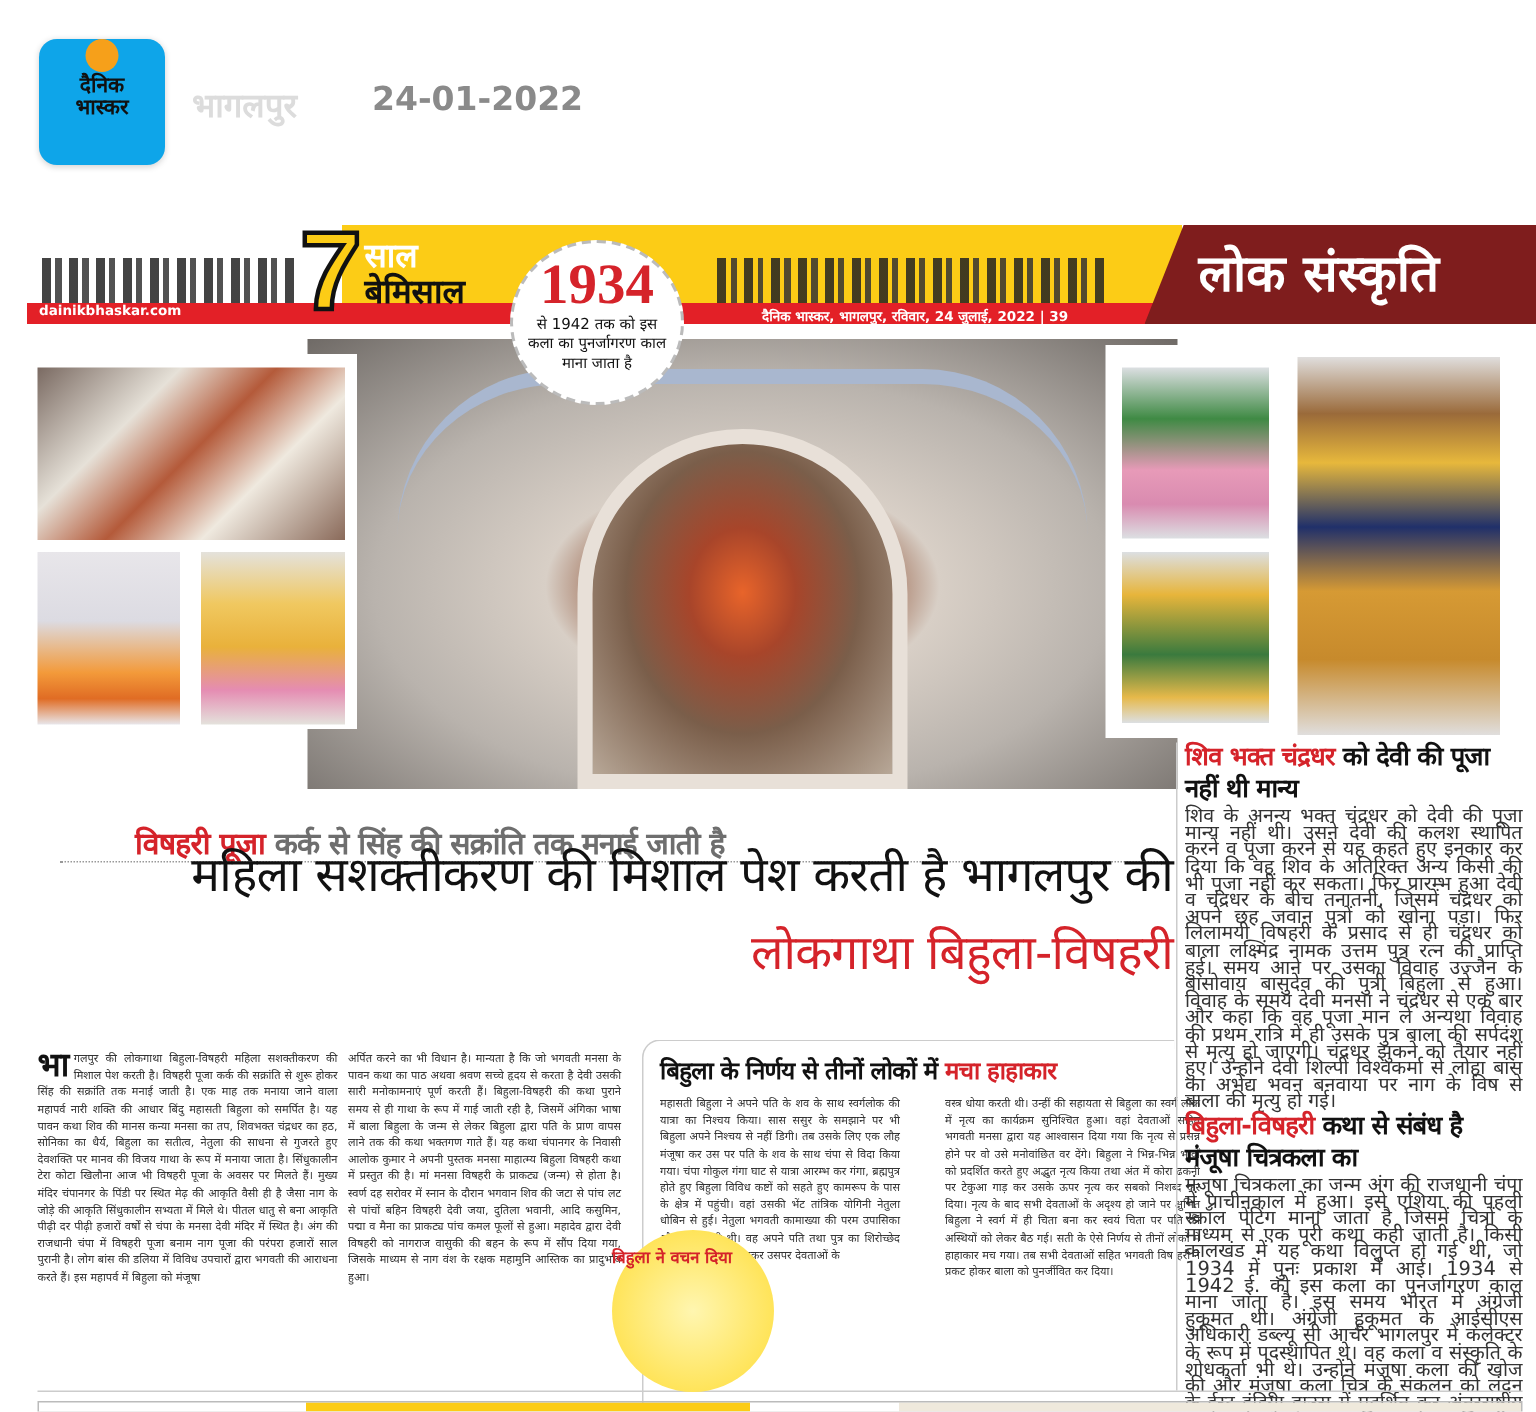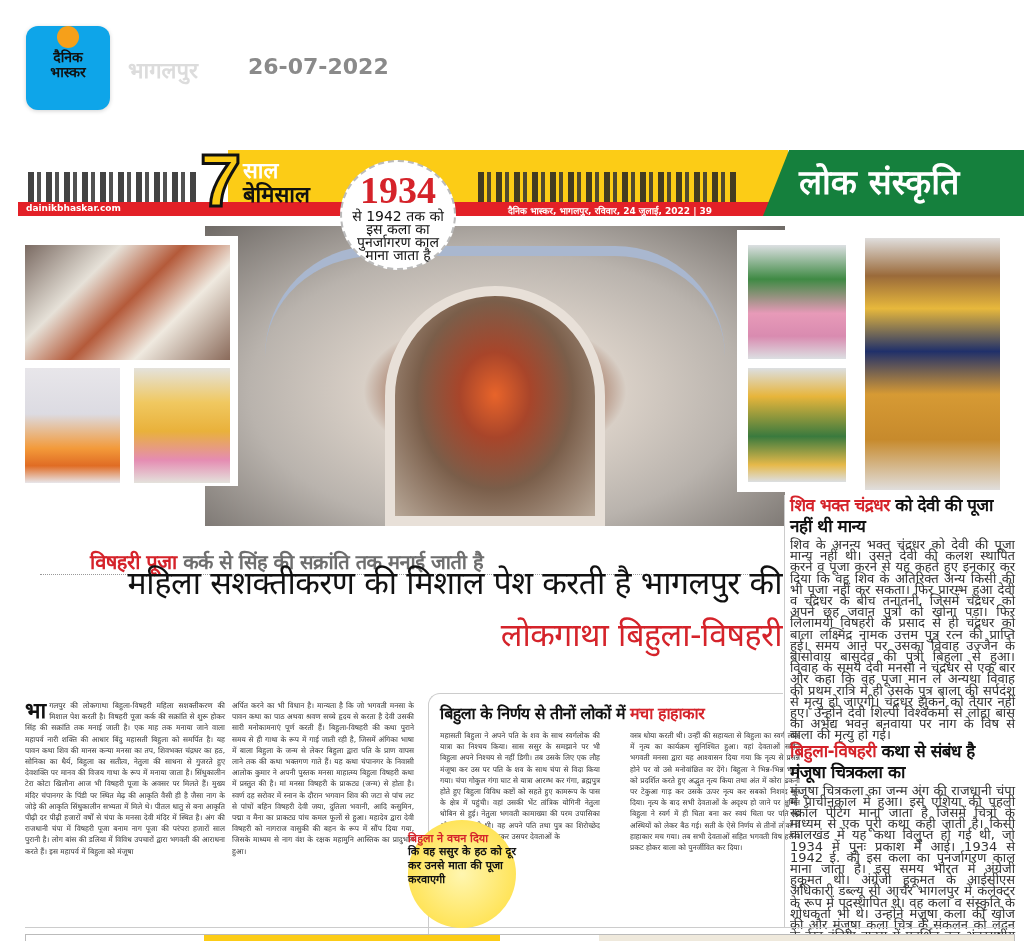--- a/index.html
+++ b/index.html
@@ -13,26 +13,26 @@
 
   .page { position: absolute; left: 0; top: 140px; width: 1024px; height: 801px; background: #fff; overflow: hidden; }
   .banner { position: absolute; left: 18px; top: 10px; width: 1006px; height: 70px; }
   .banner .yellow { position: absolute; left: 210px; top: 0; width: 560px; height: 66px; background: #fccc16; }
   .banner .redstrip { position: absolute; left: 0; top: 52px; width: 770px; height: 14px; background: #e32027; }
   .banner .site { position: absolute; left: 8px; top: 53px; font-size: 9px; color: #fff; font-weight: bold; }
   .banner .seven { position: absolute; left: 182px; top: -6px; font-size: 74px; font-weight: bold; color: #fccc16; -webkit-text-stroke: 3px #111; line-height: 74px; font-family: "Liberation Sans", sans-serif; }
   .banner .saal { position: absolute; left: 225px; top: 4px; font-size: 22px; color: #fff; font-weight: bold; }
   .banner .bemisal { position: absolute; left: 225px; top: 28px; font-size: 22px; color: #111; font-weight: bold; }
   .banner .paperline { position: absolute; left: 490px; top: 54px; font-size: 9px; color: #fff; font-weight: bold; white-space: nowrap; }
-  .banner .section { position: absolute; left: 745px; top: 0; width: 261px; height: 66px; background: #15803d; clip-path: polygon(10% 0, 100% 0, 100% 100%, 0 100%); }
+  .banner .section { position: absolute; left: 745px; top: 0; width: 261px; height: 66px; background: #7f1d1d; clip-path: polygon(10% 0, 100% 0, 100% 100%, 0 100%); }
   .banner .section span { position: absolute; left: 36px; top: 8px; font-size: 34px; color: #fff; font-weight: bold; white-space: nowrap; }
   .skyline { position: absolute; top: 22px; height: 30px; background: repeating-linear-gradient(90deg, #222 0 6px, transparent 6px 9px, #333 9px 13px, transparent 13px 18px); opacity: 0.85; }
   .badge { position: absolute; left: 340px; top: 20px; width: 116px; height: 110px; border-radius: 50%; background: #fff; border: 2px dashed #bbb; text-align: center; z-index: 5; }
   .badge .year { font-family: "Liberation Serif", serif; font-size: 38px; font-weight: bold; color: #d5232a; margin-top: 8px; line-height: 40px; }
-  .badge .cap { font-size: 14px; color: #111; line-height: 13px; padding: 0 6px; }
+  .badge .cap { font-size: 10px; color: #111; line-height: 13px; padding: 0 6px; }
 
   .photo { position: absolute; border: 0; }
   .main-photo { left: 205px; top: 86px; width: 580px; height: 300px; background: radial-gradient(ellipse at 50% 55%, #c7683a 0%, #8a4a2d 18%, #d8cfc6 32%, #b9b3ad 60%, #6f6a66 100%); }
   .main-photo .arch { position: absolute; left: 180px; top: 60px; width: 220px; height: 240px; border-radius: 110px 110px 0 0; border: 10px solid #e8e0d8; background: radial-gradient(ellipse at 50% 45%, #e8642a 0%, #a8452a 25%, #7a5e4a 55%, #b8a898 100%); }
   .main-photo .canopy { position: absolute; left: 60px; top: 20px; width: 460px; height: 110px; border-radius: 230px 230px 0 0; border-top: 10px solid #a9b7cf; }
   .left-panel { position: absolute; left: 18px; top: 96px; width: 220px; height: 250px; background: #fff; }
   .p-flowers { position: absolute; left: 25px; top: 105px; width: 205px; height: 115px; background: linear-gradient(135deg, #7a6a62, #e6e1d8 30%, #b45a3a 50%, #efe9df 70%, #8a6a5a); }
   .p-devi1 { position: absolute; left: 25px; top: 228px; width: 95px; height: 115px; background: linear-gradient(180deg, #e8e6ea 0%, #dcdbe2 40%, #f39a3a 70%, #e06c24 85%, #e8e6ea 100%); }
   .p-devi2 { position: absolute; left: 134px; top: 228px; width: 96px; height: 115px; background: linear-gradient(180deg, #e4e2dc 0%, #f0c860 30%, #e9b13b 55%, #e58cb2 80%, #e4e2dc 100%); }
   .right-panel { position: absolute; left: 737px; top: 90px; width: 270px; height: 262px; background: #fff; }
@@ -72,21 +72,21 @@
 </head>
 <body>
 
 <div class="topbar">
   <div class="logo">
     <div class="sun"></div>
     <div class="l1">दैनिक</div>
     <div class="l2">भास्कर</div>
   </div>
   <div class="city">भागलपुर</div>
-  <div class="date">26-07-2022</div>
+  <div class="date">24-01-2022</div>
 </div>
 
 <div class="page">
   <div class="banner">
     <div class="yellow"></div>
     <div class="redstrip"></div>
     <div class="skyline" style="left:10px;width:170px;"></div>
     <div class="skyline" style="left:460px;width:260px;"></div>
     <div class="site">dainikbhaskar.com</div>
     <div class="seven">7</div>
@@ -133,21 +133,20 @@
 
   <div class="subbox"></div>
   <div class="subhead">
     <span>बिहुला के निर्णय से तीनों लोकों में </span><span class="red">मचा हाहाकार</span>
   </div>
   <div class="col col3">महासती बिहुला ने अपने पति के शव के साथ स्वर्गलोक की यात्रा का निश्चय किया। सास ससुर के समझाने पर भी बिहुला अपने निश्चय से नहीं डिगी। तब उसके लिए एक लौह मंजूषा कर उस पर पति के शव के साथ चंपा से विदा किया गया। चंपा गोकुल गंगा घाट से यात्रा आरम्भ कर गंगा, ब्रह्मपुत्र होते हुए बिहुला विविध कष्टों को सहते हुए कामरूप के पास के क्षेत्र में पहुंची। वहां उसकी भेंट तांत्रिक योगिनी नेतुला धोबिन से हुई। नेतुला भगवती कामाख्या की परम उपासिका और सिद्ध नारी थी। वह अपने पति तथा पुत्र का शिरोच्छेद कर पाट और खूंटा बनाकर उसपर देवताओं के</div>
   <div class="col col4">वस्त्र धोया करती थी। उन्हीं की सहायता से बिहुला का स्वर्ग लोक में नृत्य का कार्यक्रम सुनिश्चित हुआ। वहां देवताओं सहित भगवती मनसा द्वारा यह आश्वासन दिया गया कि नृत्य से प्रसन्न होने पर वो उसे मनोवांछित वर देंगे। बिहुला ने भिन्न-भिन्न भावों को प्रदर्शित करते हुए अद्भुत नृत्य किया तथा अंत में कोरा ढकनी पर टेकुआ गाड़ कर उसके ऊपर नृत्य कर सबको निशब्द कर दिया। नृत्य के बाद सभी देवताओं के अदृश्य हो जाने पर क्षुभित बिहुला ने स्वर्ग में ही चिता बना कर स्वयं चिता पर पति की अस्थियों को लेकर बैठ गई। सती के ऐसे निर्णय से तीनों लोकों में हाहाकार मच गया। तब सभी देवताओं सहित भगवती विष हरी ने प्रकट होकर बाला को पुनर्जीवित कर दिया।</div>
 
   <div class="quote">
     <div class="q1">बिहुला ने वचन दिया</div>
-    <div class="q2">कि वह ससुर के हठ को दूर कर उनसे माता की पूजा करवाएगी</div>
   </div>
 
   <div class="divider-v" style="left:784px;top:355px;height:432px;"></div>
 
   <div class="sidebox">
     <div class="side-h">
       <span class="red">शिव भक्त चंद्रधर</span><span> को देवी की पूजा नहीं थी मान्य</span>
     </div>
     <div class="side-p">शिव के अनन्य भक्त चंद्रधर को देवी की पूजा मान्य नहीं थी। उसने देवी की कलश स्थापित करने व पूजा करने से यह कहते हुए इनकार कर दिया कि वह शिव के अतिरिक्त अन्य किसी की भी पूजा नहीं कर सकता। फिर प्रारम्भ हुआ देवी व चंद्रधर के बीच तनातनी, जिसमें चंद्रधर को अपने छह जवान पुत्रों को खोना पड़ा। फिर लिलामयी विषहरी के प्रसाद से ही चंद्रधर को बाला लक्ष्मिंद्र नामक उत्तम पुत्र रत्न की प्राप्ति हुई। समय आने पर उसका विवाह उज्जैन के बासोवाय बासुदेव की पुत्री बिहुला से हुआ। विवाह के समय देवी मनसा ने चंद्रधर से एक बार और कहा कि वह पूजा मान ले अन्यथा विवाह की प्रथम रात्रि में ही उसके पुत्र बाला की सर्पदंश से मृत्यु हो जाएगी। चंद्रधर झुकने को तैयार नहीं हुए। उन्होंने देवी शिल्पी विश्वकर्मा से लोहा बांस का अभेद्य भवन बनवाया पर नाग के विष से बाला की मृत्यु हो गई।</div>
     <div class="side-h side-h2">

